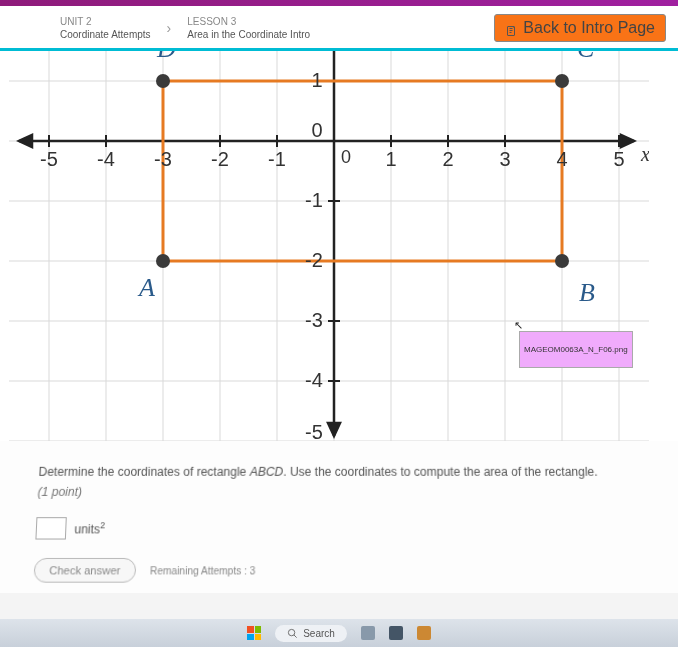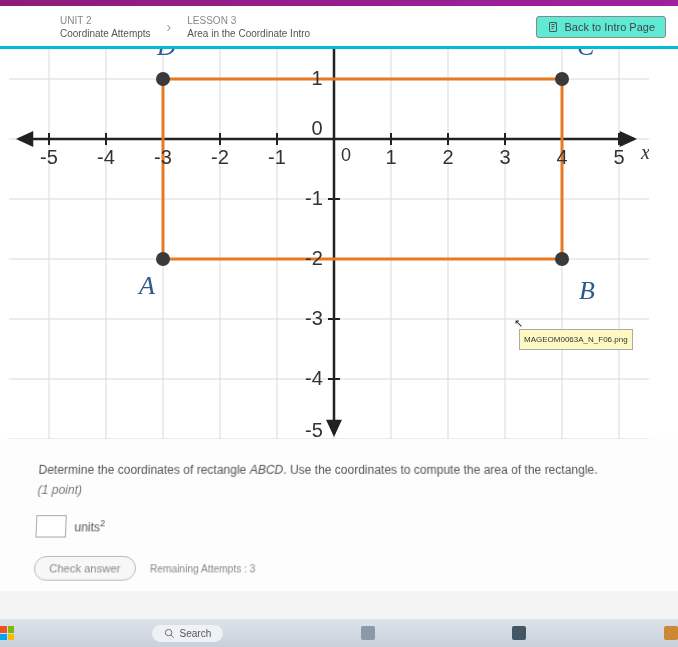--- a/index.html
+++ b/index.html
@@ -2,40 +2,40 @@
 <html><head>
 <meta charset="utf-8">
 <style>
 *{box-sizing:border-box;margin:0;padding:0}
 body{font-family:Arial,Helvetica,sans-serif;background:#f4f4f4;width:678px;height:647px;overflow:hidden;position:relative}
 .top-border{height:6px;background:linear-gradient(90deg,#8e1b7a,#a020a0);width:100%}
 .header{background:#fff;padding:8px 12px 6px 60px;display:flex;align-items:center;gap:16px;border-bottom:3px solid #00bcd4}
 .crumb{font-size:10px;color:#888;line-height:1.3}
 .crumb .t{color:#555}
 .sep{color:#999;font-size:14px}
-.back-btn{margin-left:auto;border:1px solid #888;border-radius:3px;padding:4px 10px;font-size:11px;color:#444;background:#5eead4;display:flex;align-items:flex-start;gap:6px;cursor:pointer}
+.back-btn{margin-left:auto;border:1px solid #888;border-radius:3px;padding:4px 10px;font-size:16px;color:#444;background:#f97316;display:flex;align-items:flex-end;gap:6px;cursor:pointer}
 .back-btn svg{width:12px;height:12px}
 .plot-wrap{background:#fff;padding:0 20px 0 0;display:flex;justify-content:center}
 .plot{position:relative;width:640px;height:390px}
 .plot svg{width:100%;height:100%}
 .question{background:#fdfdfd;padding:24px 40px 10px;transform:perspective(900px) rotateX(8deg);transform-origin:top;font-size:12px;color:#555}
 .ptxt{margin-bottom:6px}
 .pts{font-style:italic;color:#777;margin-bottom:18px}
 .ansrow{display:flex;align-items:center;gap:8px;margin-bottom:18px}
 .ansbox{width:30px;height:22px;border:1px solid #aaa;background:#fff}
 .units sup{font-size:9px}
 .btnrow{display:flex;align-items:center;gap:14px}
 .chk{border:1px solid #bbb;border-radius:14px;padding:5px 14px;font-size:11px;color:#888;background:#f7f7f7;cursor:pointer}
 .rem{font-size:10px;color:#888}
-.taskbar{position:absolute;bottom:0;left:0;right:0;height:28px;background:linear-gradient(#dde3ea,#c8d0da);display:flex;align-items:center;justify-content:space-between;gap:14px;font-size:10px;color:#555}
+.taskbar{position:absolute;bottom:0;left:0;right:0;height:28px;background:linear-gradient(#dde3ea,#c8d0da);display:flex;align-items:center;justify-content:center;gap:14px;font-size:10px;color:#555}
 .srch{display:flex;align-items:center;gap:5px;background:#eef1f5;border-radius:12px;padding:3px 12px}
 .win{width:14px;height:14px;display:grid;grid-template-columns:1fr 1fr;grid-template-rows:1fr 1fr;gap:1px}
 .win span{background:#0078d4}
 .win span:nth-child(1){background:#f25022}.win span:nth-child(2){background:#7fba00}.win span:nth-child(3){background:#00a4ef}.win span:nth-child(4){background:#ffb900}
-.tooltip{position:absolute;border:1px solid #aaa;background:#fef9c3;font-size:8px;padding:5px 4px;color:#333}
+.tooltip{position:absolute;border:1px solid #aaa;background:#f0abfc;font-size:8px;padding:13px 4px;color:#333}
 .cursor-arrow{position:absolute;font-size:11px;color:#222}
 </style>
 </head>
 <body>
 
 <div class="top-border"></div>
 
 <div class="header">
   <div class="crumb">
     <div>UNIT 2</div>

